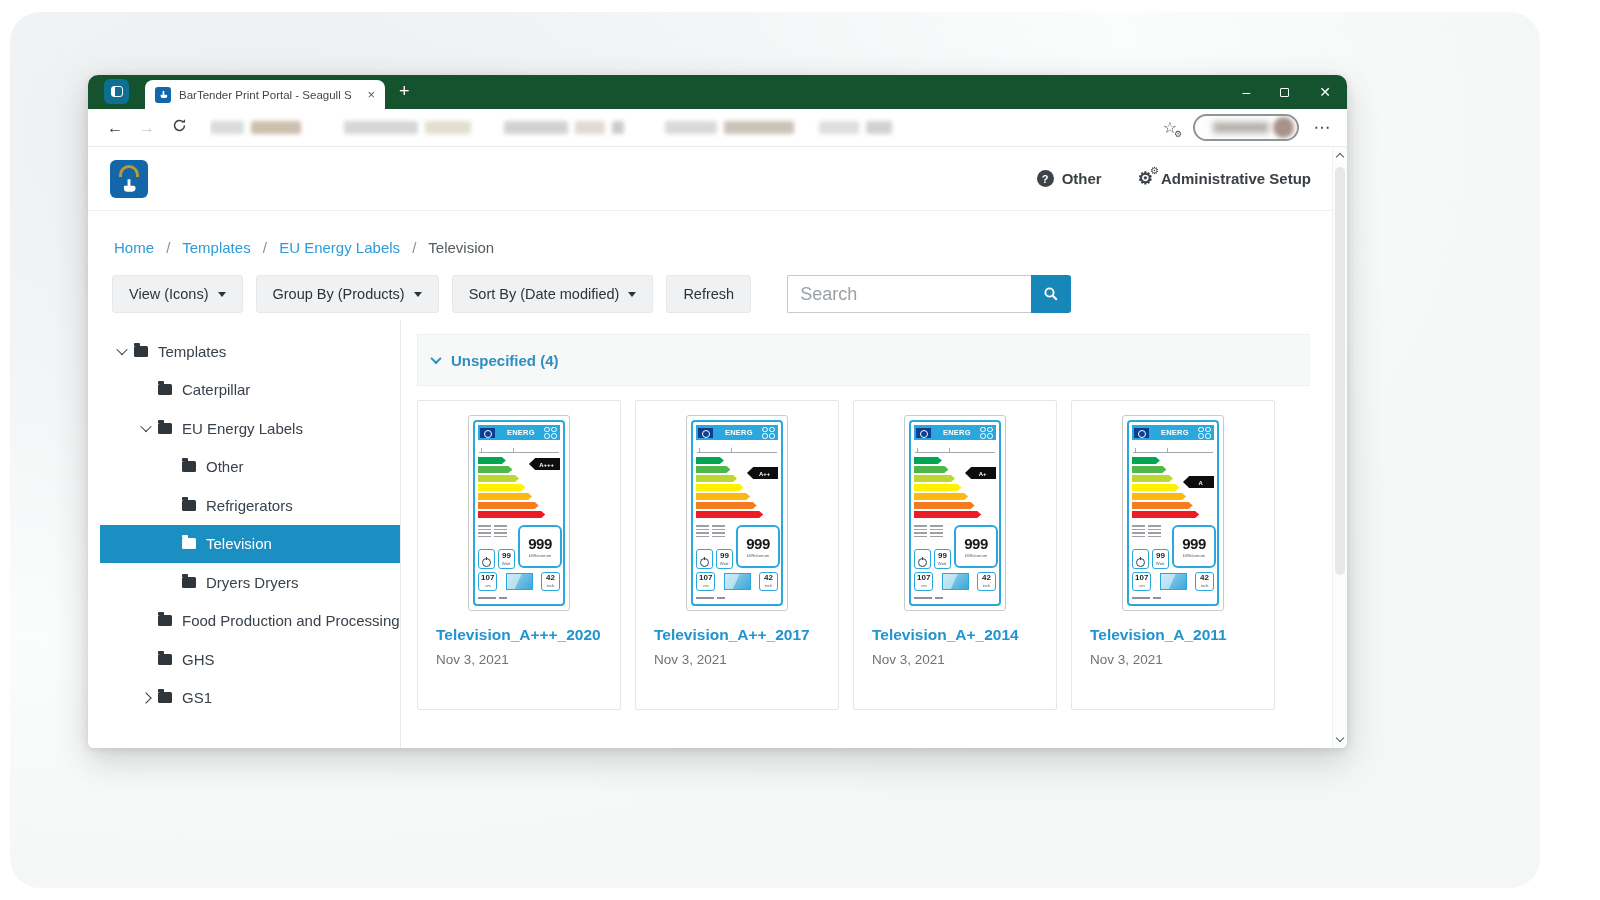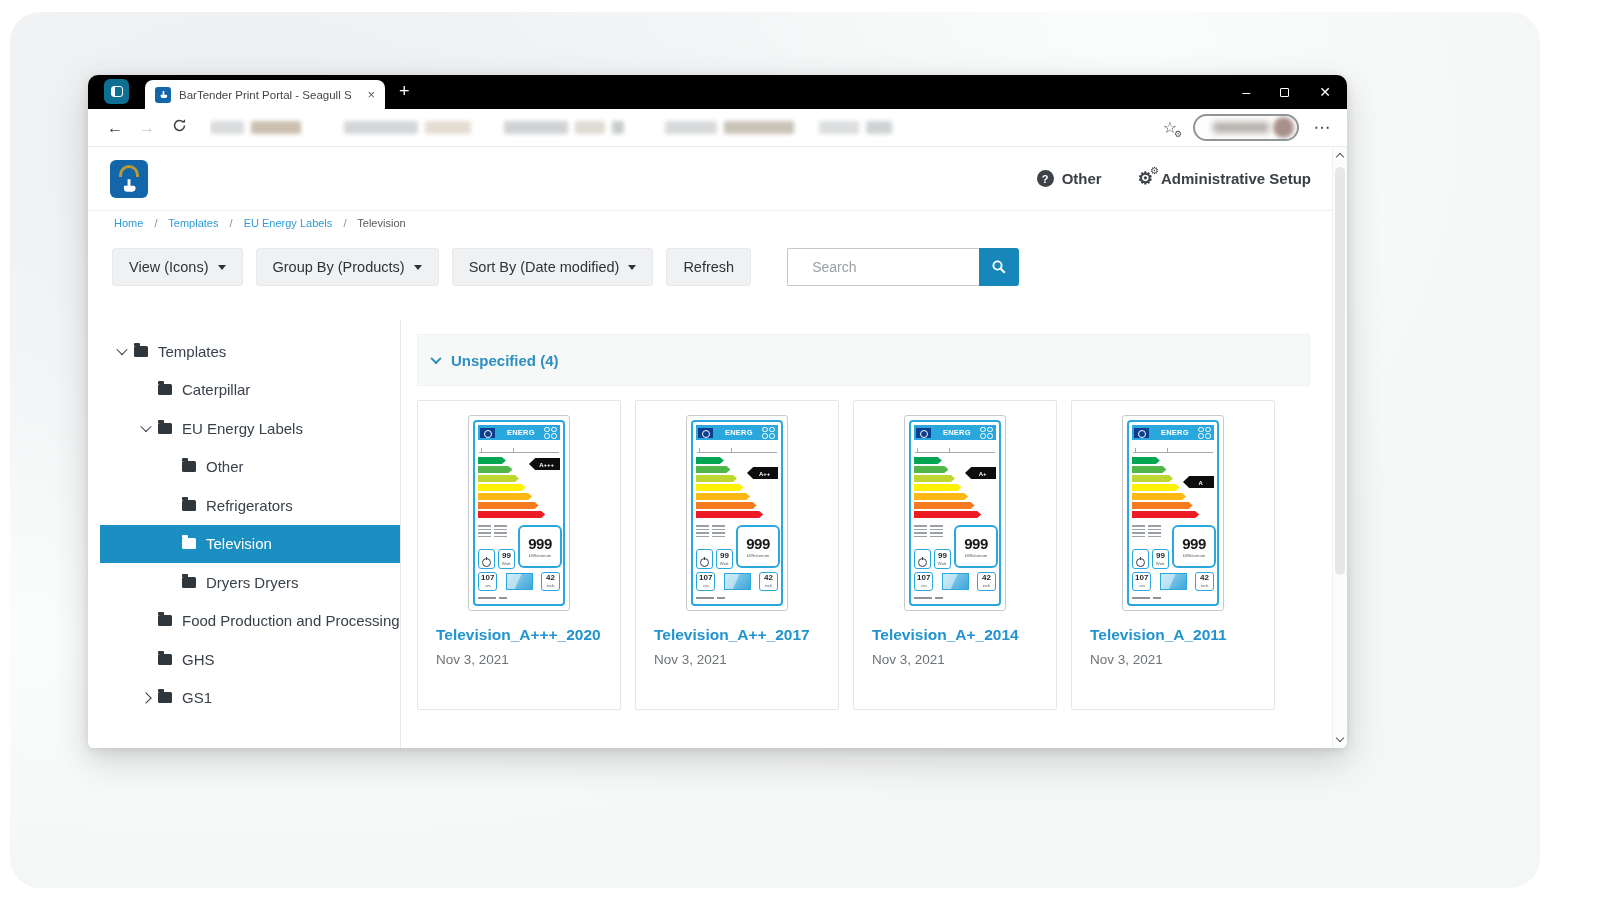--- a/index.html
+++ b/index.html
@@ -7,21 +7,21 @@
     font-family:"Liberation Sans", sans-serif; }
   .backdrop { position:absolute; left:10px; top:12px; width:1530px; height:876px;
     border-radius:30px;
     background:radial-gradient(1300px 760px at 16% 14%, #eceeef 0%, #f4f5f6 38%, #fbfcfc 68%, #f5f6f6 100%); }
 
   
   .win { position:absolute; left:88px; top:75px; width:1259px; height:673px;
     border-radius:10px 10px 6px 6px; background:#fff;
     box-shadow:0 12px 34px rgba(60,64,67,.22), 0 2px 8px rgba(60,64,67,.14); }
 
-  .tabbar { height:34px; background:#000000; border-radius:10px 10px 0 0;
+  .tabbar { height:34px; background:#14532d; border-radius:10px 10px 0 0;
     display:flex; align-items:flex-end; padding:0 14px; position:relative; }
   .tab-actions { width:25px; height:25px; background:#0d7092; border-radius:6px;
     margin:0 16px 5px 2px; display:flex; align-items:center; justify-content:center; flex:none; cursor:pointer; }
   .tab-actions i { display:block; width:12px; height:11px; border:1.6px solid #fff; border-radius:3px; position:relative; }
   .tab-actions i::before { content:""; position:absolute; left:0; top:0; bottom:0; width:3.5px; background:#fff; border-radius:1px 0 0 1px; }
   .tab { height:29px; background:#fff; border-radius:8px 8px 0 0; display:flex;
     align-items:center; padding:0 10px; width:240px; cursor:pointer; }
   .favicon { width:16px; height:16px; background:#1266a9; border-radius:3px; flex:none;
     display:flex; align-items:center; justify-content:center; }
   .tab-title { font-size:11.5px; color:#43474a; margin-left:8px; white-space:nowrap;
@@ -68,34 +68,34 @@
   .logo::before { content:""; position:absolute; top:5px; left:9px; right:9px; height:9px;
     border:3px solid #b99b31; border-bottom:none; border-radius:10px 10px 0 0; }
   .hlinks { margin-left:auto; display:flex; align-items:center; gap:36px; }
   .hlink { display:flex; align-items:center; gap:8px; font-size:15px; font-weight:700;
     color:#3b4045; cursor:pointer; }
   .qicon { width:17px; height:17px; border-radius:50%; background:#3d4348; color:#fff;
     font-size:11px; font-weight:700; display:flex; align-items:center; justify-content:center; }
   .gears { font-size:17px; color:#3d4348; position:relative; line-height:1; }
   .gears b { position:absolute; right:-6px; top:-4px; font-size:10px; font-weight:400; }
 
-  .crumbs { margin:6px 0 0 26px; font-size:11px; }
+  .crumbs { margin:28px 0 0 26px; font-size:15px; }
   .crumb-link { color:#2d9cd8; cursor:pointer; text-decoration:none; }
   .crumb-sep { color:#8a9095; margin:0 8px; }
   .crumb-cur { color:#565c61; }
 
   .toolbar { margin:19px 0 0 24px; display:flex; align-items:center; }
   .tbtn { height:38px; background:#f0f1f3; border:1px solid #e6e8ea; border-radius:3px;
     padding:0 16px; font-size:14.5px; color:#2e3338; display:flex; align-items:center;
     gap:9px; margin-right:13px; cursor:pointer; white-space:nowrap; }
   .caret { width:0; height:0; border-left:4.5px solid transparent; border-right:4.5px solid transparent;
     border-top:5px solid #2e3338; }
   .search { display:flex; margin-left:23px; }
-  .search input { width:192px; height:38px; border:1px solid #c6c9cc; border-right:none;
-    padding:0 24px; font-size:14px; color:#333; border-radius:2px 0 0 2px; outline:none;
+  .search input { width:244px; height:38px; border:1px solid #c6c9cc; border-right:none;
+    padding:0 12px; font-size:18px; color:#333; border-radius:2px 0 0 2px; outline:none;
     font-family:"Liberation Sans", sans-serif; }
   .search input::placeholder { color:#9aa0a5; }
   .sbtn { width:40px; height:38px; border:none; background:#1787b9; border-radius:0 3px 3px 0;
     display:flex; align-items:center; justify-content:center; cursor:pointer; }
 
   .apparea { position:absolute; top:173px; left:0; right:15px; bottom:0; display:flex; }
   .sidebar { width:313px; flex:none; border-right:1px solid #e7e9ea; padding:12px 0 0 12px;
     overflow:hidden; }
   .trow { display:flex; align-items:center; height:38.5px; font-size:15px; color:#39414a;
     cursor:pointer; white-space:nowrap; overflow:hidden; }

